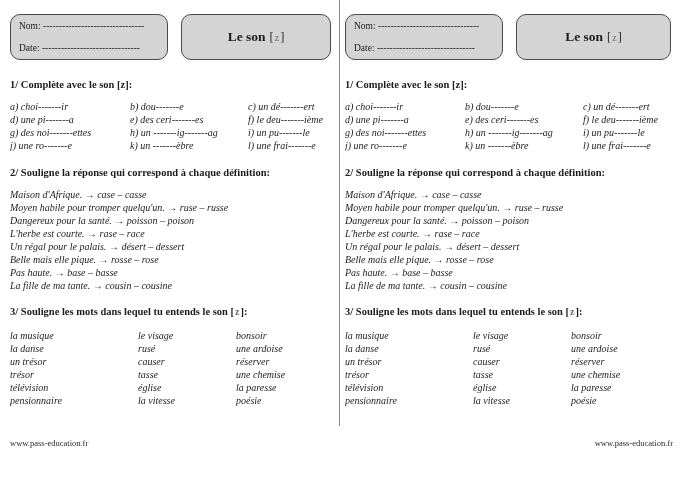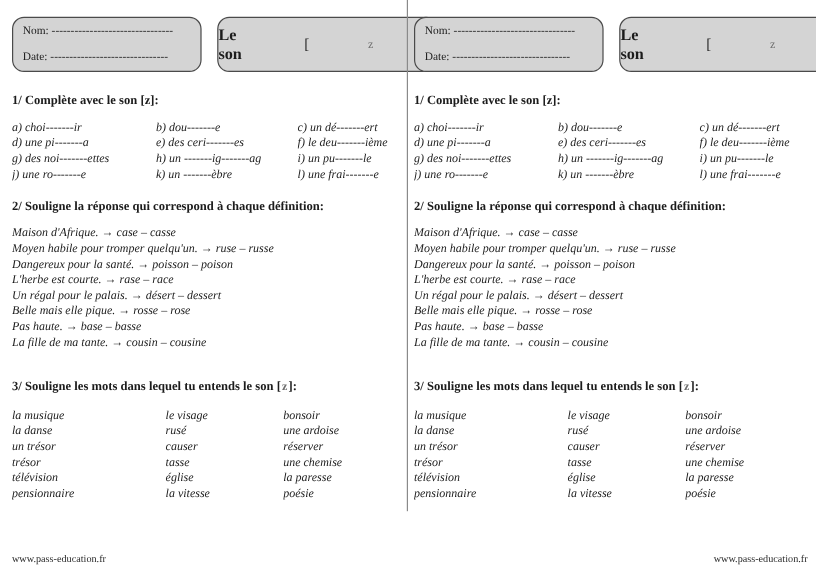--- a/index.html
+++ b/index.html
@@ -48,49 +48,48 @@
   .title-box {
     box-sizing: border-box;
     flex: 1 1 auto;
     height: 46px;
     background: #d4d4d4;
     border: 1.5px solid #4a4a4a;
     border-radius: 10px;
     display: flex;
     align-items: center;
     justify-content: center;
-    gap: 48px;
   }
   .title-main { font-weight: bold; font-size: 13.5px; margin-right: 4px; }
   .title-bracket { font-size: 12.5px; color: #2a2a2a; }
   .phoneme { font-size: 10px; color: #6e6e6e; padding: 0 1px; }
   .sec-heading {
     font-weight: bold;
     font-size: 10.5px;
     margin: 0 0 10px 0;
     white-space: nowrap;
   }
   .sec-heading .u { }
   .body-text { font-size: 10px; line-height: 13px; font-style: italic; }
   .ex1-grid {
     display: grid;
     grid-template-columns: 120px 118px auto;
     margin-bottom: 15px;
   }
-  .ex2-list { margin-bottom: 25px; }
+  .ex2-list { margin-bottom: 14px; }
   .ex2-list .line { white-space: nowrap; }
   .ex3-grid {
     display: grid;
     grid-template-columns: 128px 98px auto;
     margin-top: 12px;
   }
   .cell, .line { white-space: nowrap; overflow: hidden; }
   .footer {
     position: absolute;
-    bottom: 10px;
+    bottom: 32px;
     left: 10px;
     right: 10px;
     font-size: 8.5px;
     color: #2a2a2a;
     text-align: left;
   }
   .half-right .footer { text-align: right; right: 6px; }
 </style>
 </head>
 <body>

